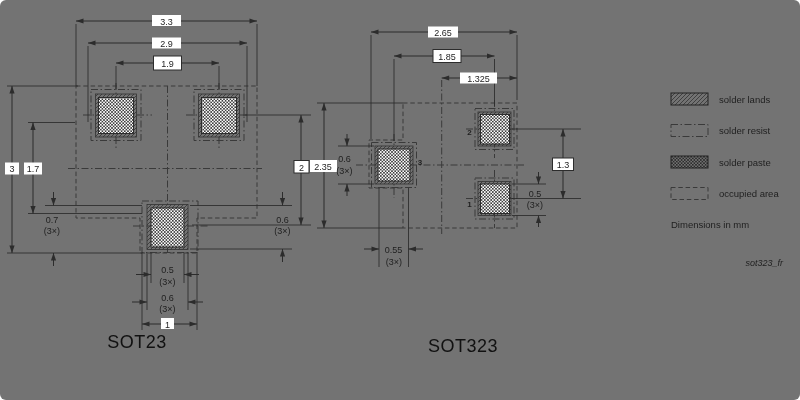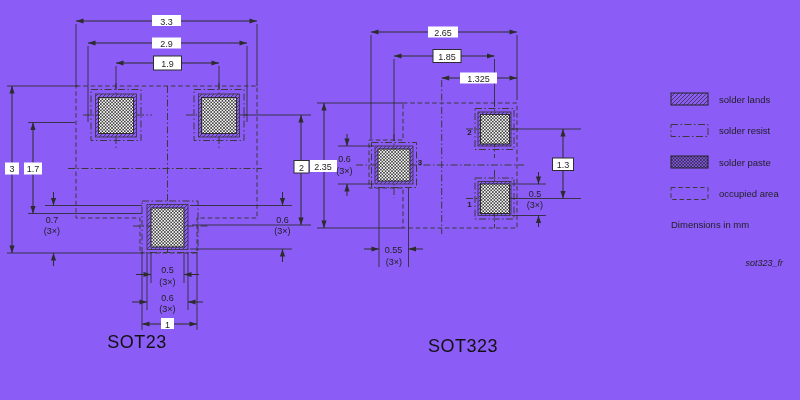--- a/index.html
+++ b/index.html
@@ -1,17 +1,17 @@
 <!DOCTYPE html>
 <html><head>
 <meta charset="utf-8">
 <style>
   html,body{margin:0;padding:0;background:#ffffff;}
-  #canvas{position:relative;width:800px;height:400px;background:#8b5cf6;overflow:hidden;
-          font-family:"Liberation Sans", sans-serif;}
+  #canvas{position:relative;width:800px;height:400px;background:#737373;overflow:hidden;
+          font-family:"Liberation Sans", sans-serif;border-radius:6px;}
   svg{position:absolute;left:0;top:0;}
   svg text{font-family:"Liberation Sans", sans-serif;fill:#1f1f1f;font-size:9px;text-anchor:middle;}
   text.dimtxt{font-size:9px;}
   text.padnum{font-size:8px;font-weight:bold;}
   text.title{font-size:18px;fill:#111;letter-spacing:0.5px;}
   text.legend{font-size:9.5px;text-anchor:start;}
   text.note{font-size:9.5px;text-anchor:start;}
   text.ref{font-size:9px;text-anchor:end;font-style:italic;}
   .dim,.ext{stroke:#2c2c2c;stroke-width:1;fill:none;}
   .ext{stroke-width:0.85;}

